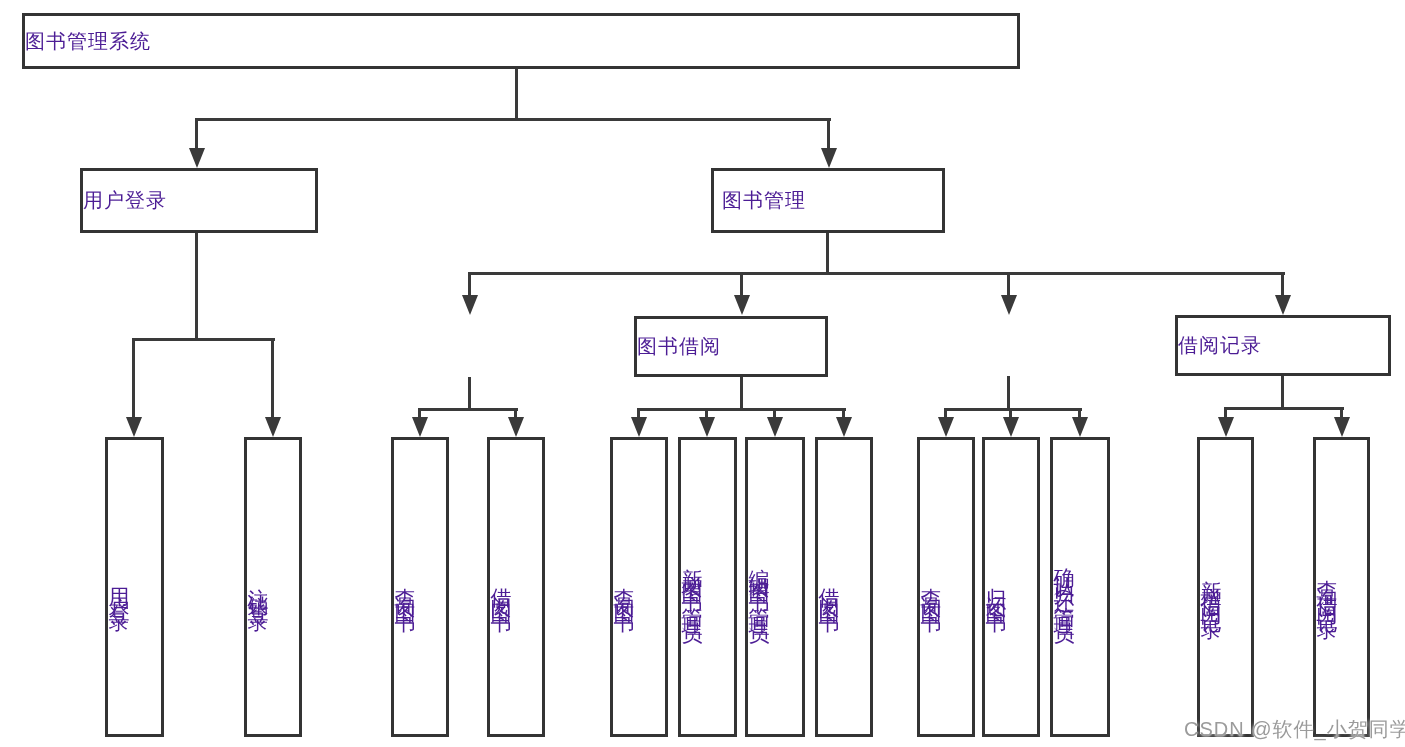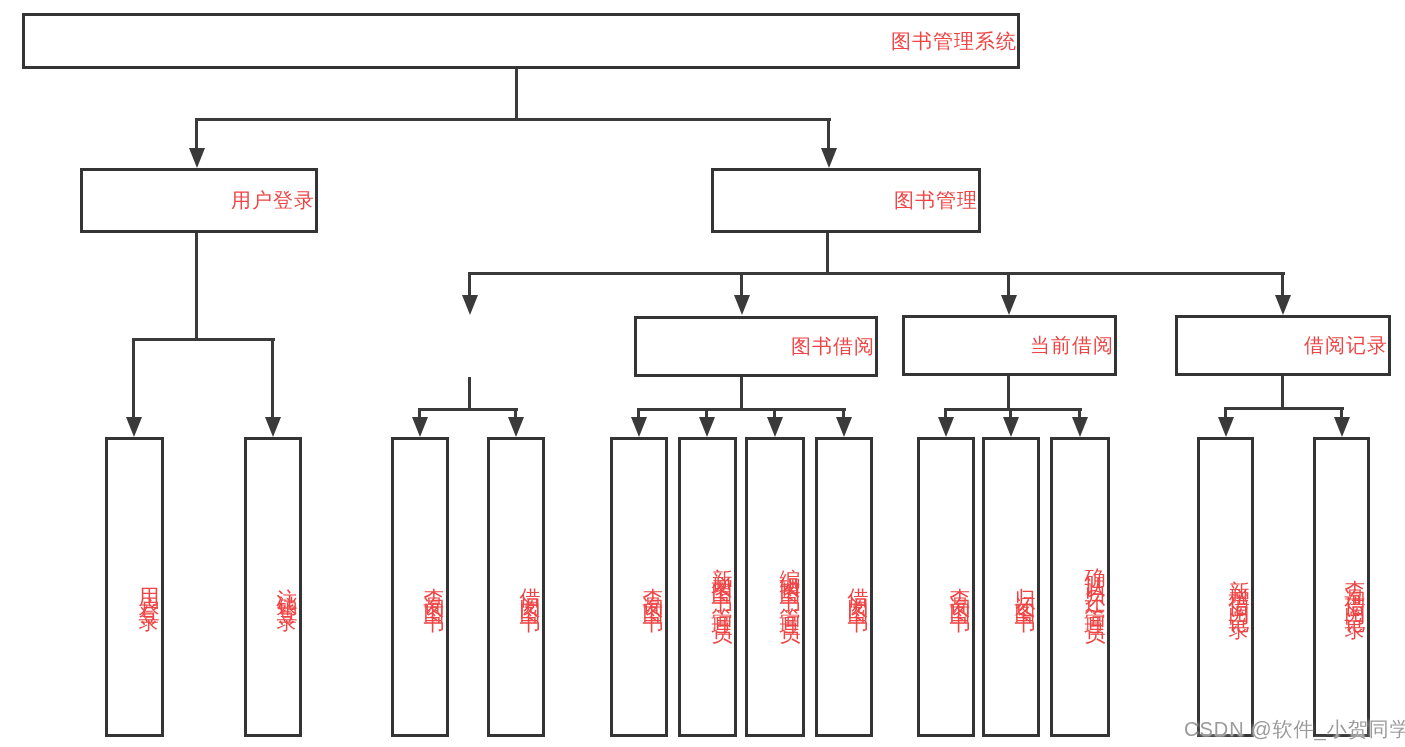--- a/index.html
+++ b/index.html
@@ -2,22 +2,22 @@
 <html><head>
 <meta charset="utf-8">
 <style>
   html,body{margin:0;padding:0;background:#fff;}
   #canvas{
     position:relative;width:1405px;height:747px;background:#ffffff;
     font-family:"Liberation Sans","DejaVu Sans",sans-serif;overflow:hidden;
   }
   .box{
     position:absolute;background:#ffffff;border:3px solid #343434;
-    box-sizing:border-box;display:flex;align-items:center;justify-content:flex-end;
-    color:#ef4444;z-index:2;
+    box-sizing:border-box;display:flex;align-items:center;justify-content:flex-start;
+    color:#4c1d95;z-index:2;
   }
   .hlabel{font-size:20px;letter-spacing:1px;white-space:nowrap;}
   .leaf .vlabel{
     writing-mode:vertical-lr;text-orientation:mixed;
     font-size:21px;letter-spacing:8px;line-height:1.1;white-space:nowrap;
   }
   .vl{position:absolute;width:3px;background:#3a3a3a;z-index:1;}
   .hl{position:absolute;height:3px;background:#3a3a3a;z-index:1;}
   .arr{
     position:absolute;width:0;height:0;z-index:1;
@@ -36,32 +36,29 @@
 <div id="canvas">
 
   <div class="box" style="left:22px;top:13px;width:998px;height:56px;">
     <span class="hlabel">图书管理系统</span>
   </div>
 
   <div class="box" style="left:80px;top:168px;width:238px;height:65px;">
     <span class="hlabel">用户登录</span>
   </div>
 
-  <div class="box" style="left:711px;top:168px;width:270px;height:65px;">
+  <div class="box" style="left:711px;top:168px;width:234px;height:65px;padding-left:8px;">
     <span class="hlabel">图书管理</span>
   </div>
 
 
-  <div class="box" style="left:634px;top:316px;width:244px;height:61px;">
+  <div class="box" style="left:634px;top:316px;width:194px;height:61px;">
     <span class="hlabel">图书借阅</span>
   </div>
 
-  <div class="box" style="left:902px;top:315px;width:215px;height:61px;">
-    <span class="hlabel">当前借阅</span>
-  </div>
 
   <div class="box" style="left:1175px;top:315px;width:216px;height:61px;">
     <span class="hlabel">借阅记录</span>
   </div>
 
   <div class="box leaf" style="left:105px;top:437px;width:59px;height:300px;">
     <span class="vlabel">用户登录</span>
   </div>
 
   <div class="box leaf" style="left:244px;top:437px;width:58px;height:300px;">

